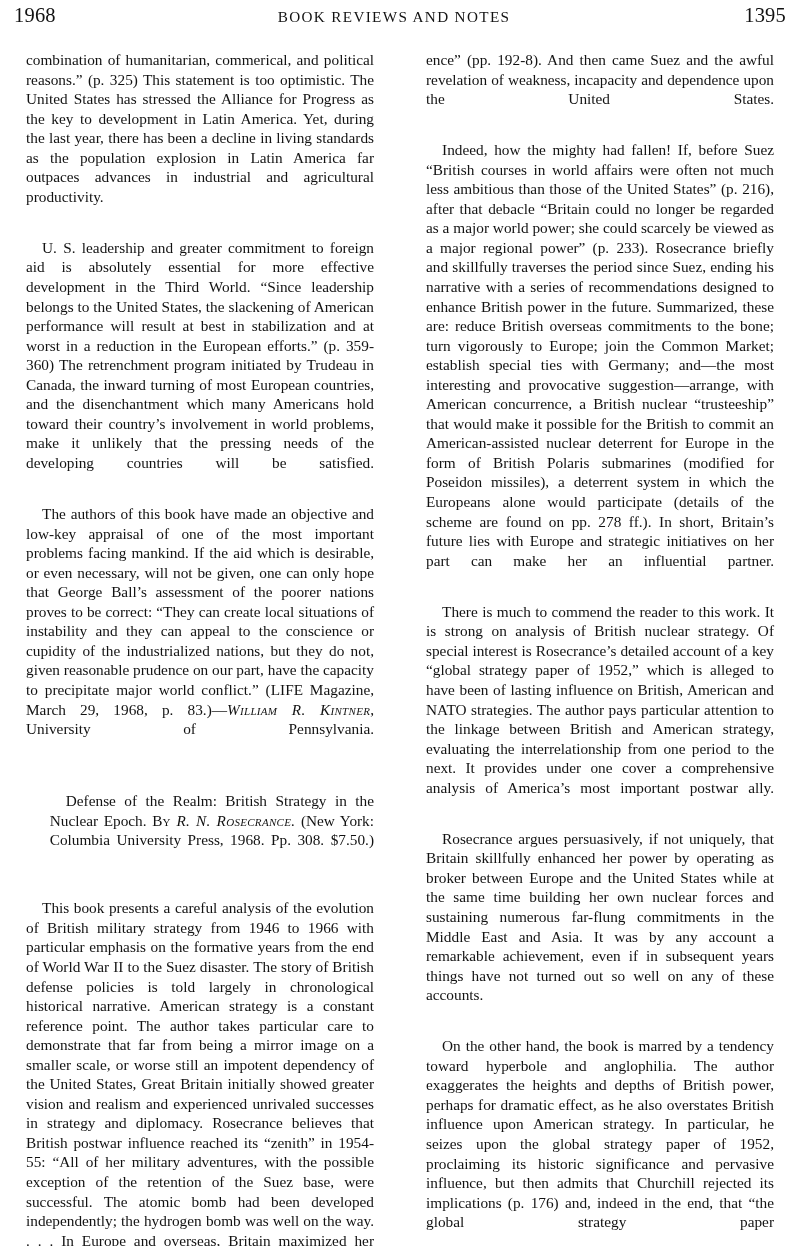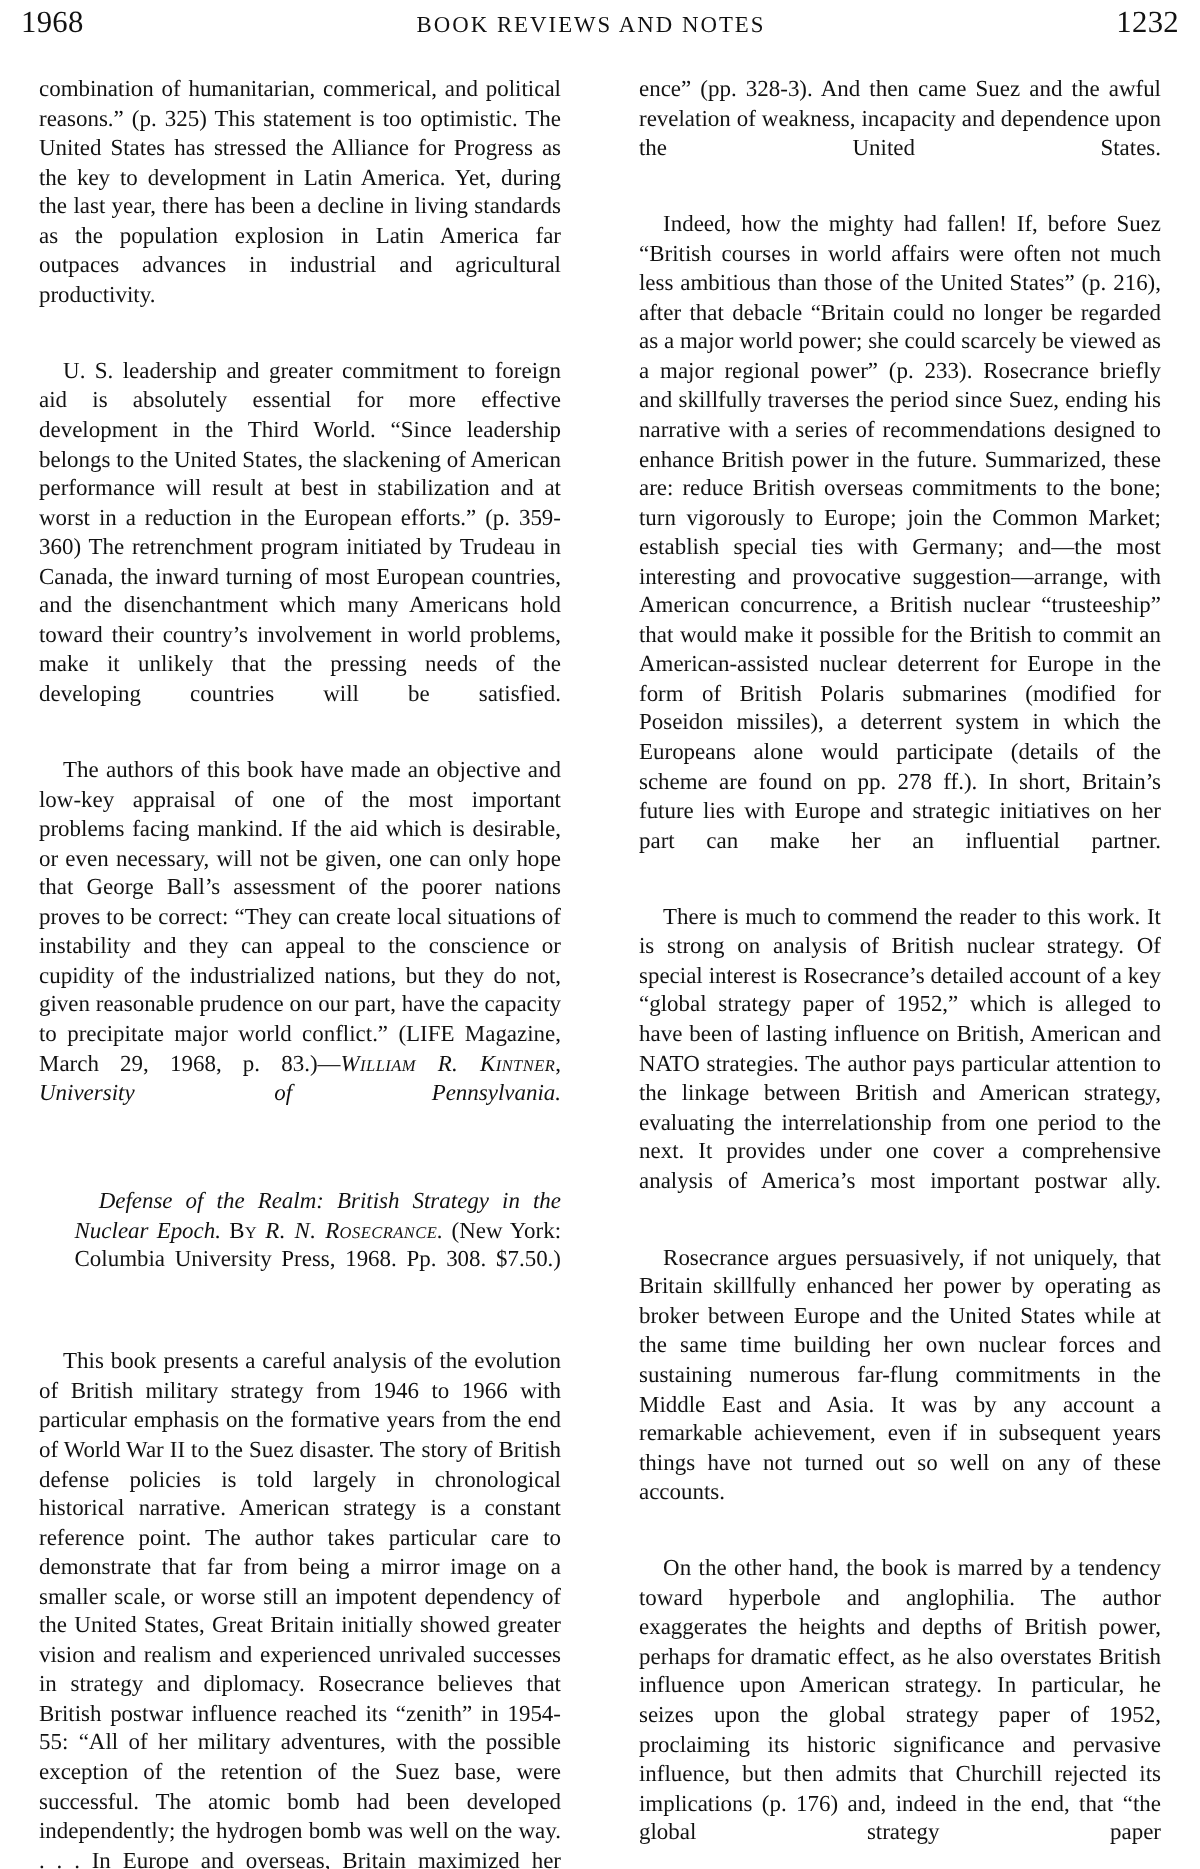--- a/index.html
+++ b/index.html
@@ -89,21 +89,21 @@
     text-indent: -1.55em;
     text-align: justify;
   }
   .citation:after {
     content: "";
     display: inline-block;
     width: 100%;
   }
   .spacer-sm { height: 9px; }
   .spacer-xs { height: 5px; }
-  .ital { font-style: italic; }
+  .ital { }
   .smallcaps {
     font-variant: small-caps;
     font-size: 1.0em;
     letter-spacing: 0.25px;
   }
   .sc-big {
     font-variant: small-caps;
     letter-spacing: 0.3px;
     font-style: italic;
   }
@@ -111,21 +111,21 @@
   .page { -webkit-font-smoothing: none; }
 </style>
 </head>
 <body>
 
 <div class="page">
 
   <div class="running-head">
     <div class="folio">1968</div>
     <div class="head-title">BOOK REVIEWS AND NOTES</div>
-    <div class="folio">1232</div>
+    <div class="folio">1395</div>
   </div>
 
   <div class="columns">
 
     <div class="col">
 
       <p class="cont">combination of humanitarian, commerical, and political reasons.” (p. 325) This statement is too optimistic. The United States has stressed the Alliance for Progress as the key to development in Latin America. Yet, during the last year, there has been a decline in living standards as the population explosion in Latin America far outpaces advances in industrial and agricultural productivity.</p>
 
       <p>U. S. leadership and greater commitment to foreign aid is absolutely essential for more effective development in the Third World. “Since leadership belongs to the United States, the slackening of American performance will result at best in stabilization and at worst in a reduction in the European efforts.” (p. 359-360) The retrenchment program initiated by Trudeau in Canada, the inward turning of most European countries, and the disenchantment which many Americans hold toward their country’s involvement in world problems, make it unlikely that the pressing needs of the developing countries will be satisfied.</p>
 
@@ -136,21 +136,21 @@
       <p class="citation"><span class="ital">Defense of the Realm: British Strategy in the Nuclear Epoch.</span><span>&nbsp;</span><span class="smallcaps">By</span><span>&nbsp;</span><span class="sc-big">R. N. Rosecrance.</span><span>&nbsp;</span><span>(New York: Columbia University Press, 1968. Pp. 308. $7.50.)</span></p>
 
       <div class="spacer-xs"></div>
 
       <p>This book presents a careful analysis of the evolution of British military strategy from 1946 to 1966 with particular emphasis on the formative years from the end of World War II to the Suez disaster. The story of British defense policies is told largely in chronological historical narrative. American strategy is a constant reference point. The author takes particular care to demonstrate that far from being a mirror image on a smaller scale, or worse still an impotent dependency of the United States, Great Britain initially showed greater vision and realism and experienced unrivaled successes in strategy and diplomacy. Rosecrance believes that British postwar influence reached its “zenith” in 1954-55: “All of her military adventures, with the possible exception of the retention of the Suez base, were successful. The atomic bomb had been developed independently; the hydrogen bomb was well on the way. . . . In Europe and overseas, Britain maximized her influ-</p>
 
     </div>
 
     <div class="col">
 
-      <p class="cont">ence” (pp. 328-3). And then came Suez and the awful revelation of weakness, incapacity and dependence upon the United States.</p>
+      <p class="cont">ence” (pp. 192-8). And then came Suez and the awful revelation of weakness, incapacity and dependence upon the United States.</p>
 
       <p>Indeed, how the mighty had fallen! If, before Suez “British courses in world affairs were often not much less ambitious than those of the United States” (p. 216), after that debacle “Britain could no longer be regarded as a major world power; she could scarcely be viewed as a major regional power” (p. 233). Rosecrance briefly and skillfully traverses the period since Suez, ending his narrative with a series of recommendations designed to enhance British power in the future. Summarized, these are: reduce British overseas commitments to the bone; turn vigorously to Europe; join the Common Market; establish special ties with Germany; and—the most interesting and provocative suggestion—arrange, with American concurrence, a British nuclear “trusteeship” that would make it possible for the British to commit an American-assisted nuclear deterrent for Europe in the form of British Polaris submarines (modified for Poseidon missiles), a deterrent system in which the Europeans alone would participate (details of the scheme are found on pp. 278 ff.). In short, Britain’s future lies with Europe and strategic initiatives on her part can make her an influential partner.</p>
 
       <p>There is much to commend the reader to this work. It is strong on analysis of British nuclear strategy. Of special interest is Rosecrance’s detailed account of a key “global strategy paper of 1952,” which is alleged to have been of lasting influence on British, American and NATO strategies. The author pays particular attention to the linkage between British and American strategy, evaluating the interrelationship from one period to the next. It provides under one cover a comprehensive analysis of America’s most important postwar ally.</p>
 
       <p>Rosecrance argues persuasively, if not uniquely, that Britain skillfully enhanced her power by operating as broker between Europe and the United States while at the same time building her own nuclear forces and sustaining numerous far-flung commitments in the Middle East and Asia. It was by any account a remarkable achievement, even if in subsequent years things have not turned out so well on any of these accounts.</p>
 
       <p>On the other hand, the book is marred by a tendency toward hyperbole and anglophilia. The author exaggerates the heights and depths of British power, perhaps for dramatic effect, as he also overstates British influence upon American strategy. In particular, he seizes upon the global strategy paper of 1952, proclaiming its historic significance and pervasive influence, but then admits that Churchill rejected its implications (p. 176) and, indeed in the end, that “the global strategy paper</p>
 
     </div>

